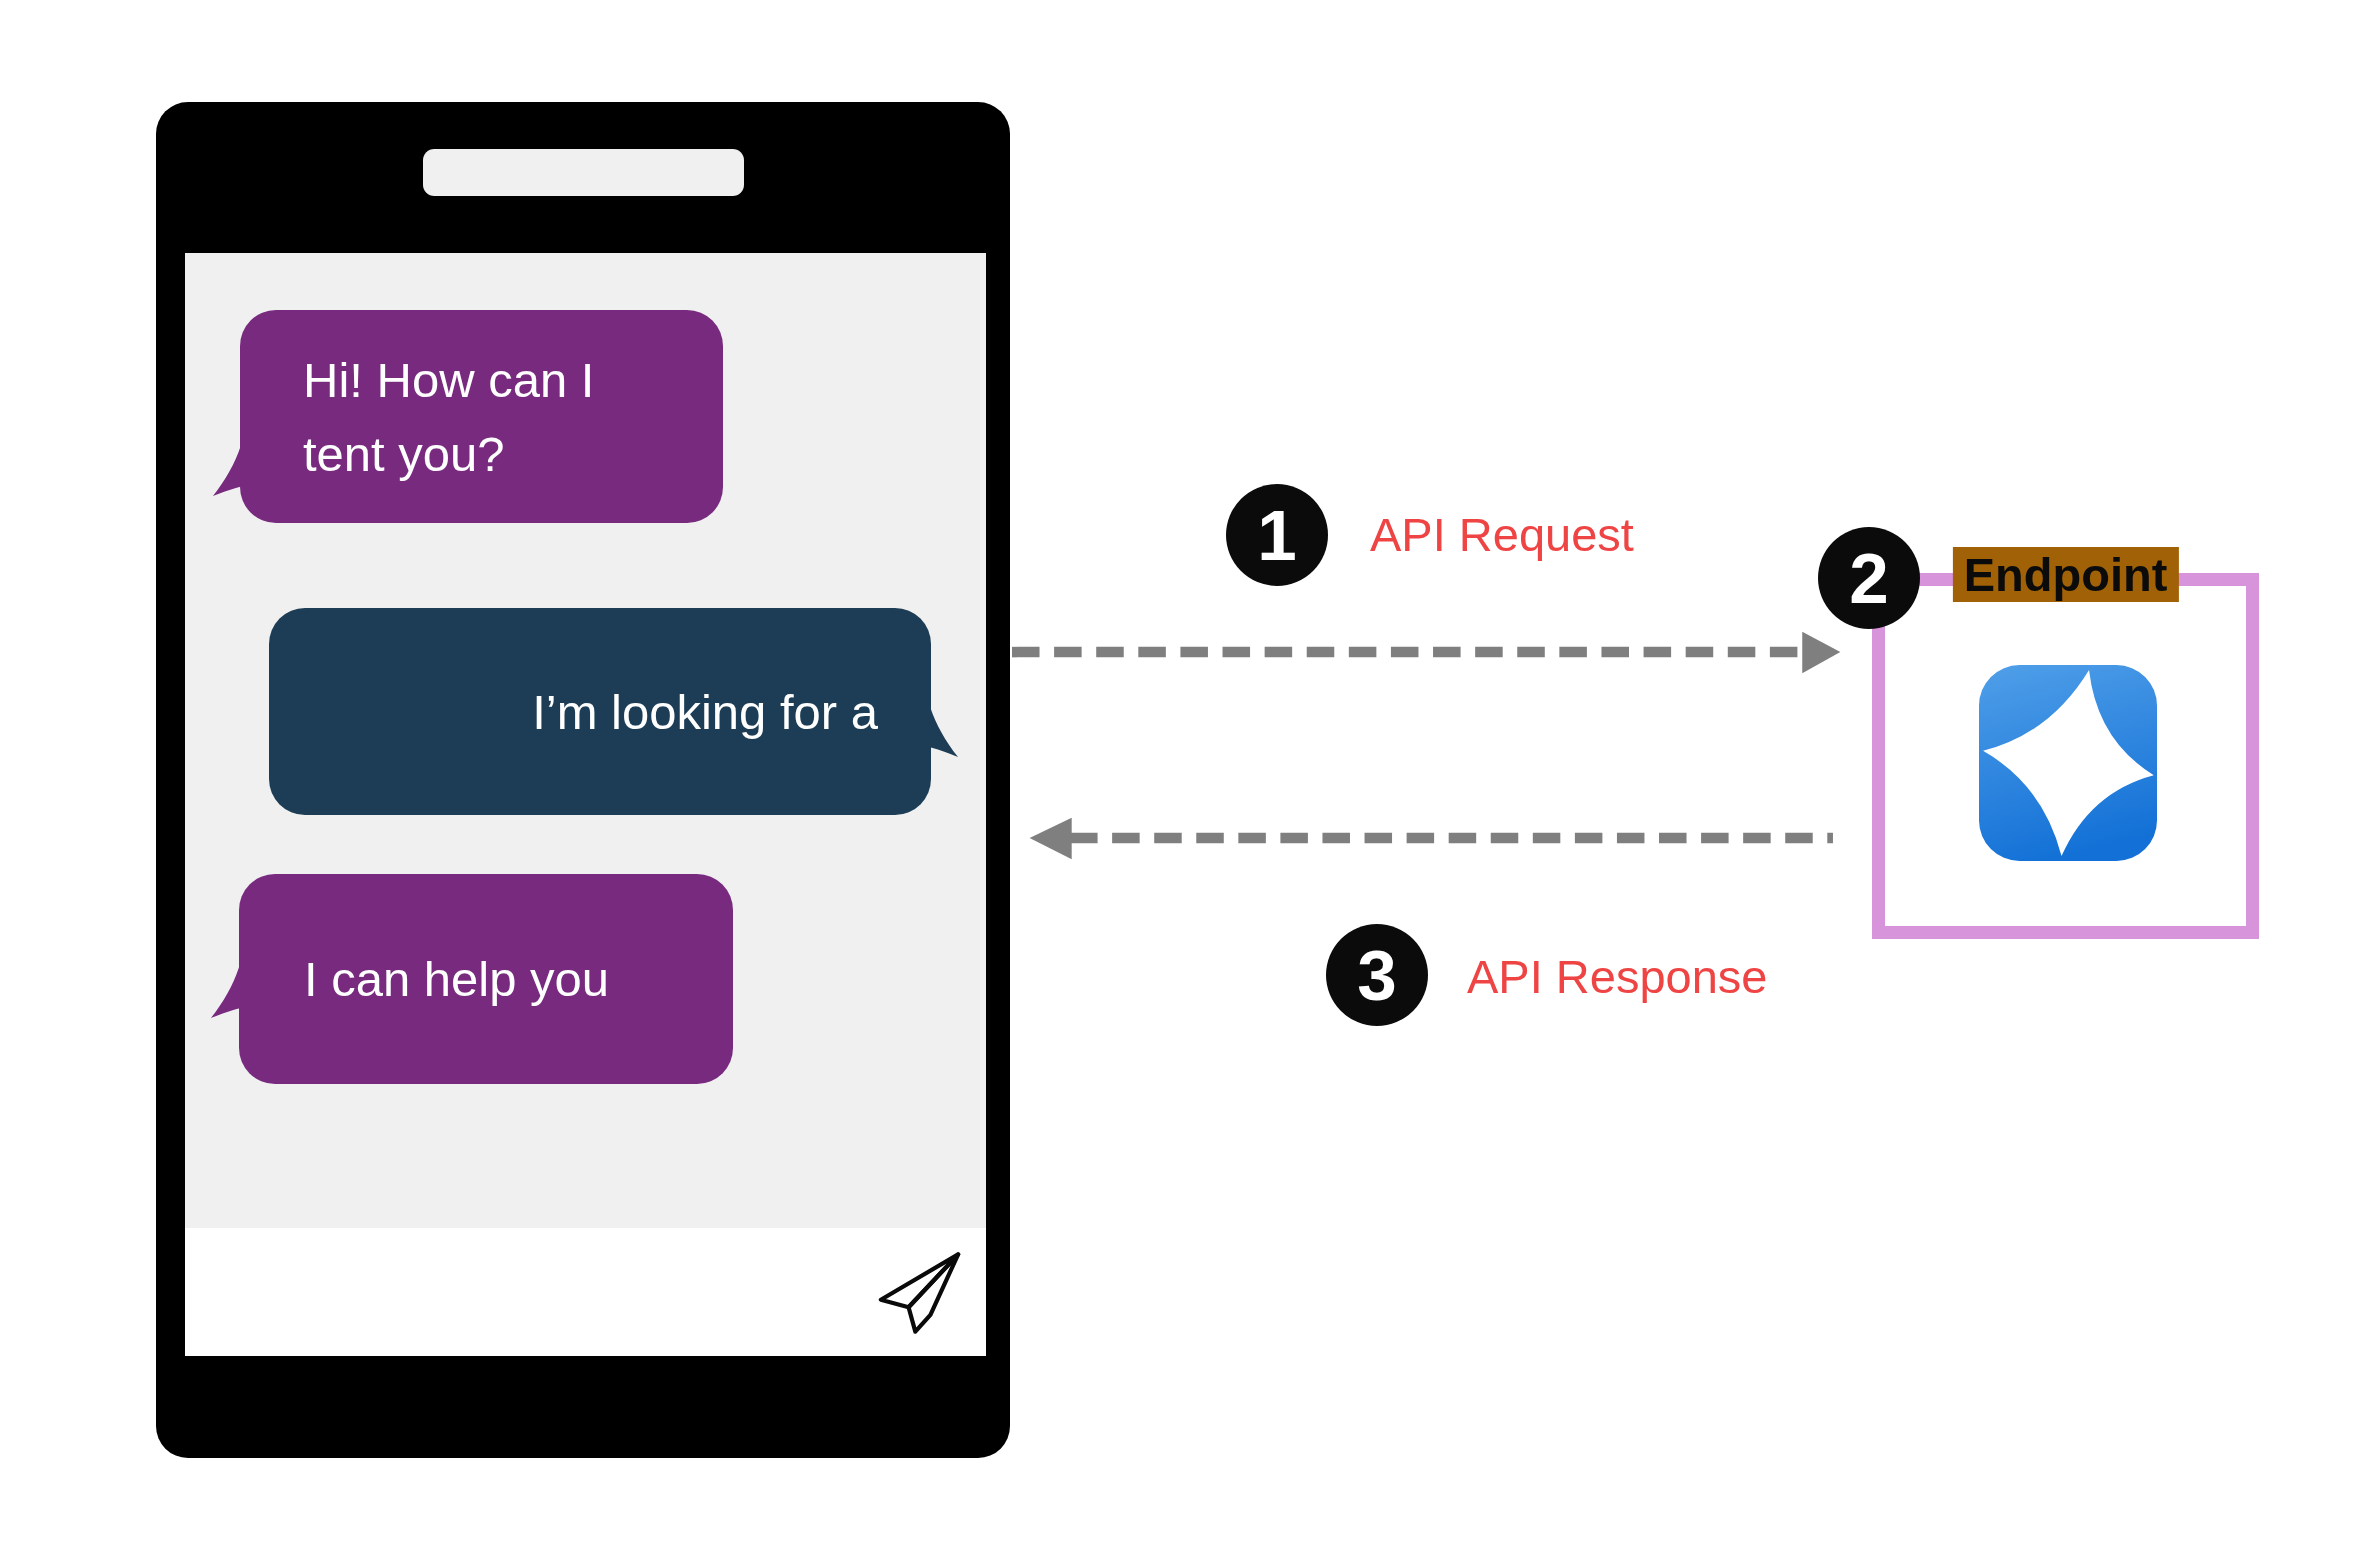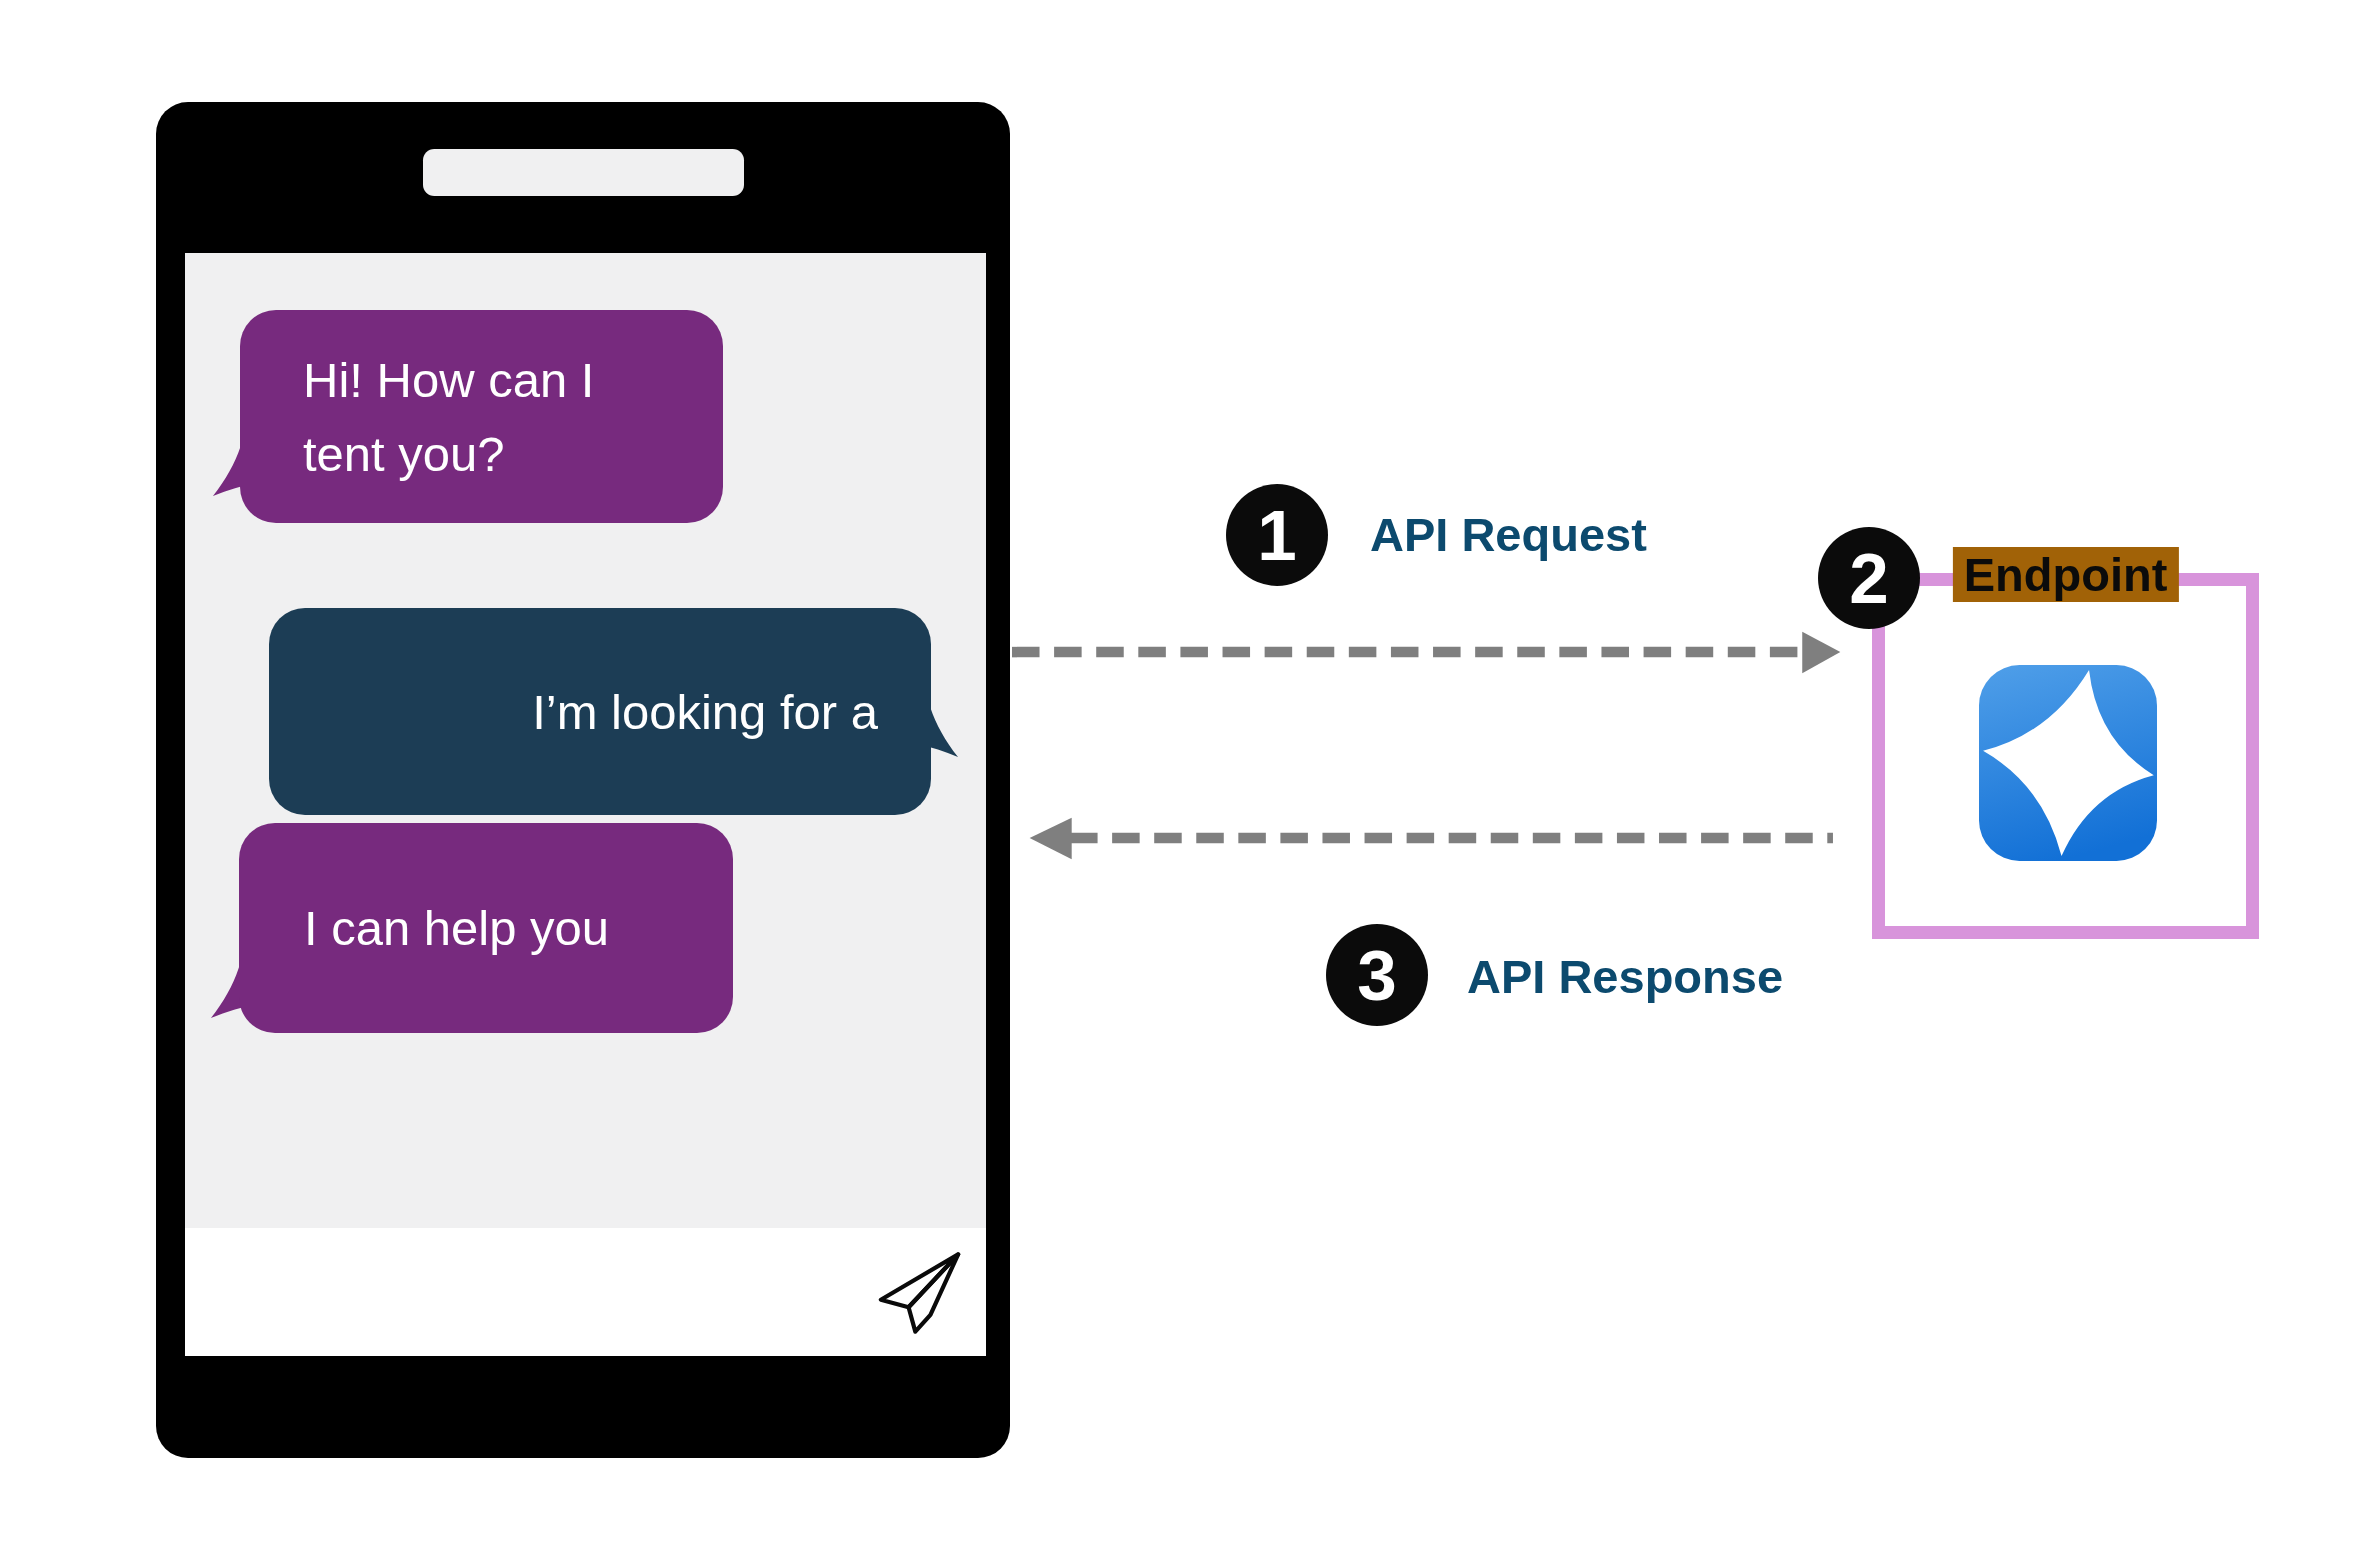--- a/index.html
+++ b/index.html
@@ -33,38 +33,38 @@
   
   .bubble{
     position:absolute;border-radius:36px;color:#ffffff;
     font-size:49px;line-height:74px;
     display:flex;flex-direction:column;justify-content:center;
   }
   .bubble.purple{background:#772a7e;}
   .bubble.navy{background:#1c3d55;text-align:right;}
   .b1{left:240px;top:310px;width:483px;height:213px;padding-left:63px;box-sizing:border-box;justify-content:center;}
   .b2{left:269px;top:576px;width:662px;height:207px;padding-right:53px;box-sizing:border-box;margin-top:32px;}
-  .b3{left:239px;top:823px;width:494px;height:210px;padding-left:65px;box-sizing:border-box;}
+  .b3{left:239px;top:874px;width:494px;height:210px;padding-left:65px;box-sizing:border-box;}
   .tail{position:absolute;width:81px;height:109px;}
   .tail.purple path{fill:#772a7e;}
   .tail.navy path{fill:#1c3d55;}
   
   .arrow{position:absolute;}
   .arrow line{stroke:#7f7f7f;stroke-width:13;stroke-dasharray:34 18;}
   .arrow polygon{fill:#7f7f7f;}
   
   .step-circle{
     position:absolute;width:102px;height:102px;border-radius:50%;
     background:#0b0b0b;color:#ffffff;
     font-size:71px;font-weight:bold;
     display:flex;align-items:center;justify-content:center;
   }
   .step-label{
-    position:absolute;color:#0c4a6e;
-    font-size:47px;font-weight:bold;white-space:nowrap;
+    position:absolute;color:#ef4444;
+    font-size:47px;font-weight:normal;white-space:nowrap;
   }
   
   .endpoint-box{
     position:absolute;left:1872px;top:573px;width:361px;height:340px;
     border:13px solid #d894db;background:#ffffff;
   }
   .endpoint-label{
     position:absolute;left:50%;top:-39px;transform:translateX(-50%);
     background:#a16207;padding:0 11.3px;
     font-size:47px;font-weight:600;color:#0b0b0b;white-space:nowrap;

